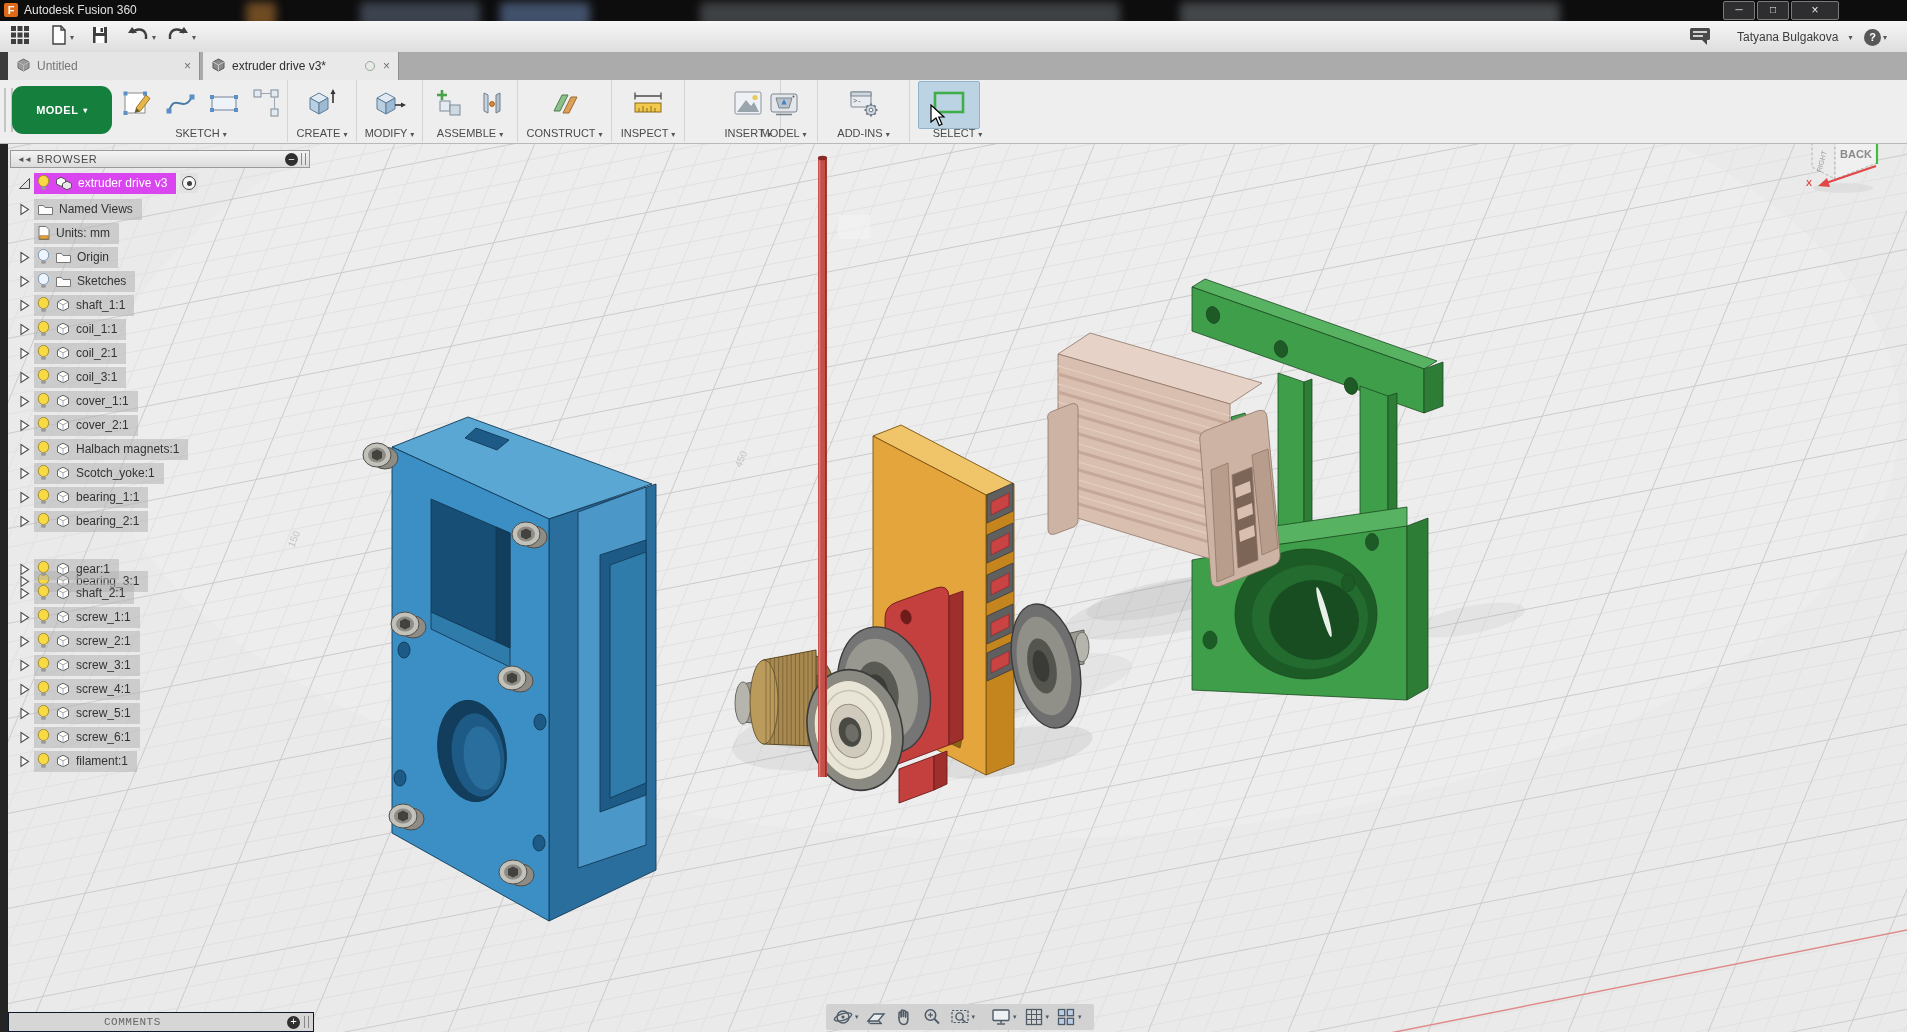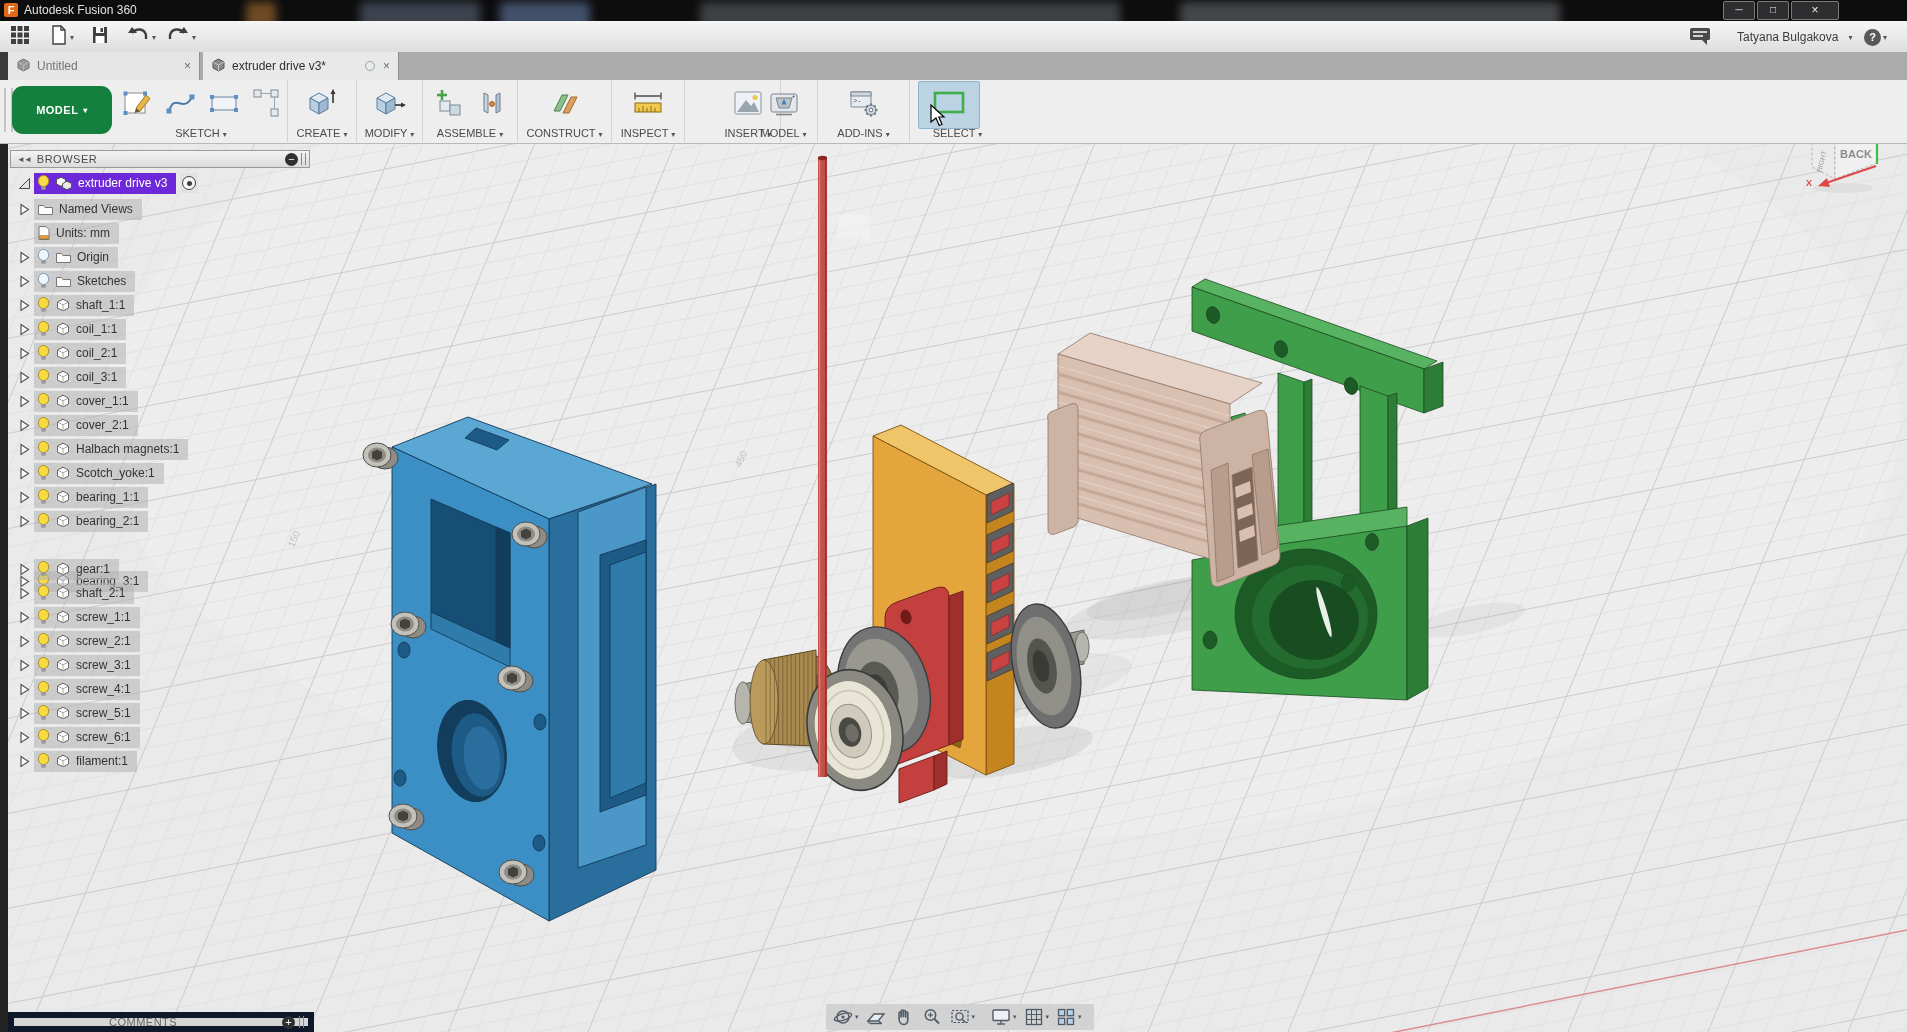--- a/index.html
+++ b/index.html
@@ -56,30 +56,30 @@
   #browser-header .coll{font-size:8px;margin:0 6px 0 6px;color:#555;letter-spacing:-1px;}
   #browser-header .btitle{font-size:11px;letter-spacing:.5px;}
   .circle-btn{width:13px;height:13px;border-radius:50%;background:#2f2f2f;color:#fff;font-size:11px;
     line-height:12px;text-align:center;display:inline-block;}
   #browser-header .circle-btn{margin-left:auto;}
   #browser-header .grip{width:3px;height:12px;border-left:1px solid #888;border-right:1px solid #888;margin:0 3px;}
   .brow{position:absolute;left:10px;height:22px;display:flex;align-items:center;}
   .tarr{width:13px;display:inline-flex;justify-content:center;margin-right:3px;}
   .rbg{display:inline-flex;align-items:center;background:rgba(178,178,178,.55);height:21px;
     padding:0 9px 0 3px;gap:5px;color:#333;}
-  .rbg.rootbg{background:#6d28d9;color:#fff;}
+  .rbg.rootbg{background:#d946ef;color:#fff;}
   .ticn{display:inline-flex;}
   .radio-chip{margin-left:4px;background:rgba(225,225,225,.85);height:20px;width:18px;
     display:inline-flex;align-items:center;justify-content:center;}
   .radio-outer{width:12px;height:12px;border:1.5px solid #3f3f3f;border-radius:50%;
     display:inline-flex;align-items:center;justify-content:center;background:#f7f7f7;}
   .radio-dot{width:5px;height:5px;background:#3f3f3f;border-radius:50%;}
   
-  #comments-bar{left:8px;top:1012px;width:306px;height:20px;background:#d6d6d6;border:6px solid #0f172a;
-    box-sizing:border-box;display:flex;align-items:center;z-index:4;color:#666;}
+  #comments-bar{left:8px;top:1012px;width:306px;height:20px;background:#d6d6d6;border:1px solid #0f172a;
+    box-sizing:border-box;display:flex;align-items:center;z-index:4;color:#666;font-family:Liberation Mono, monospace;}
   #comments-bar .ctitle{font-size:11px;letter-spacing:.5px;margin-left:95px;}
   #comments-bar .circle-btn{margin-left:auto;}
   #comments-bar .grip{width:3px;height:12px;border-left:1px solid #888;border-right:1px solid #888;margin:0 4px;}
   .navgrp{position:absolute;top:1004px;height:26px;background:#d2d2d2;border-radius:2px;display:flex;
     align-items:center;padding:0 4px;gap:2px;z-index:4;}
   .navbtn{display:inline-flex;align-items:center;gap:1px;padding:1px 2px;}
   .navbtn .caret{font-size:7px;color:#4e5a66;}
 </style>
 </head>
 <body>

